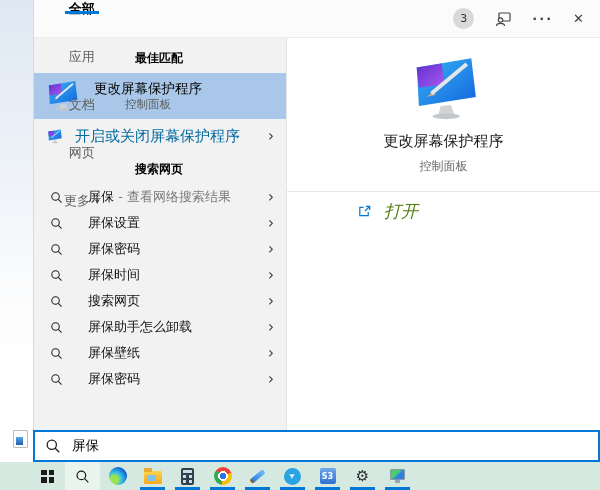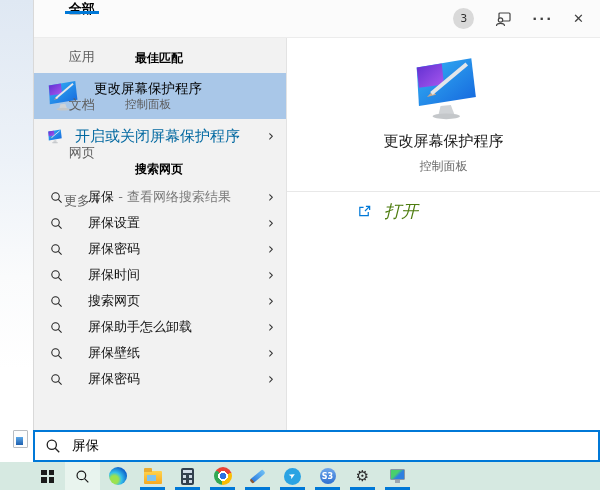--- a/index.html
+++ b/index.html
@@ -97,21 +97,21 @@
   .calc-ic::after { content:""; position:absolute; left:2px; top:7px; width:3px; height:3px;
     background:#cfdae6; box-shadow:6px 0 #cfdae6, 0 5px #cfdae6, 6px 5px #cfdae6; }
   .chrome-ic { width:18px; height:18px; border-radius:50%;
     background:radial-gradient(circle, #2f71e0 0 27%, #fff 27% 38%, transparent 38%),
       conic-gradient(from -50deg, #ea4335 0 33%, #fbbc05 0 66%, #34a853 0 100%); }
   .pen-ic { position:relative; width:17px; height:5px; border-radius:2px;
     background:linear-gradient(90deg,#8a5a3a 0 15%, #2f7fe0 15%, #6fc0f5); transform:rotate(-40deg); }
   .tg-ic { width:17px; height:17px; border-radius:50%; background:#2aa3e3;
     display:flex; align-items:center; justify-content:center; }
   .tg-ic span { color:#fff; font-size:8px; transform:rotate(-30deg); line-height:1; }
-  .s3-ic { width:16px; height:16px; border-radius:8px;
+  .s3-ic { width:16px; height:16px; border-radius:2px;
     background:linear-gradient(180deg,#6ea7ec,#2f6fd0); color:#fff; font-size:8px; font-weight:bold;
     display:flex; align-items:center; justify-content:center; }
   .gear-ic { font-size:15px; color:#2b2b2b; line-height:1; }
   .rdp-ic { position:relative; width:15px; height:11px; border:1px solid #8a97a5; border-radius:1px;
     background:linear-gradient(135deg,#49d06c 0 40%, #2f80e0 60%); margin-bottom:4px; }
   .rdp-ic::after { content:""; position:absolute; left:4px; bottom:-4px; width:5px; height:3px;
     background:#9aa6b2; }
 
   .hidden-defs { position:absolute; width:0; height:0; overflow:hidden; }
 </style>

